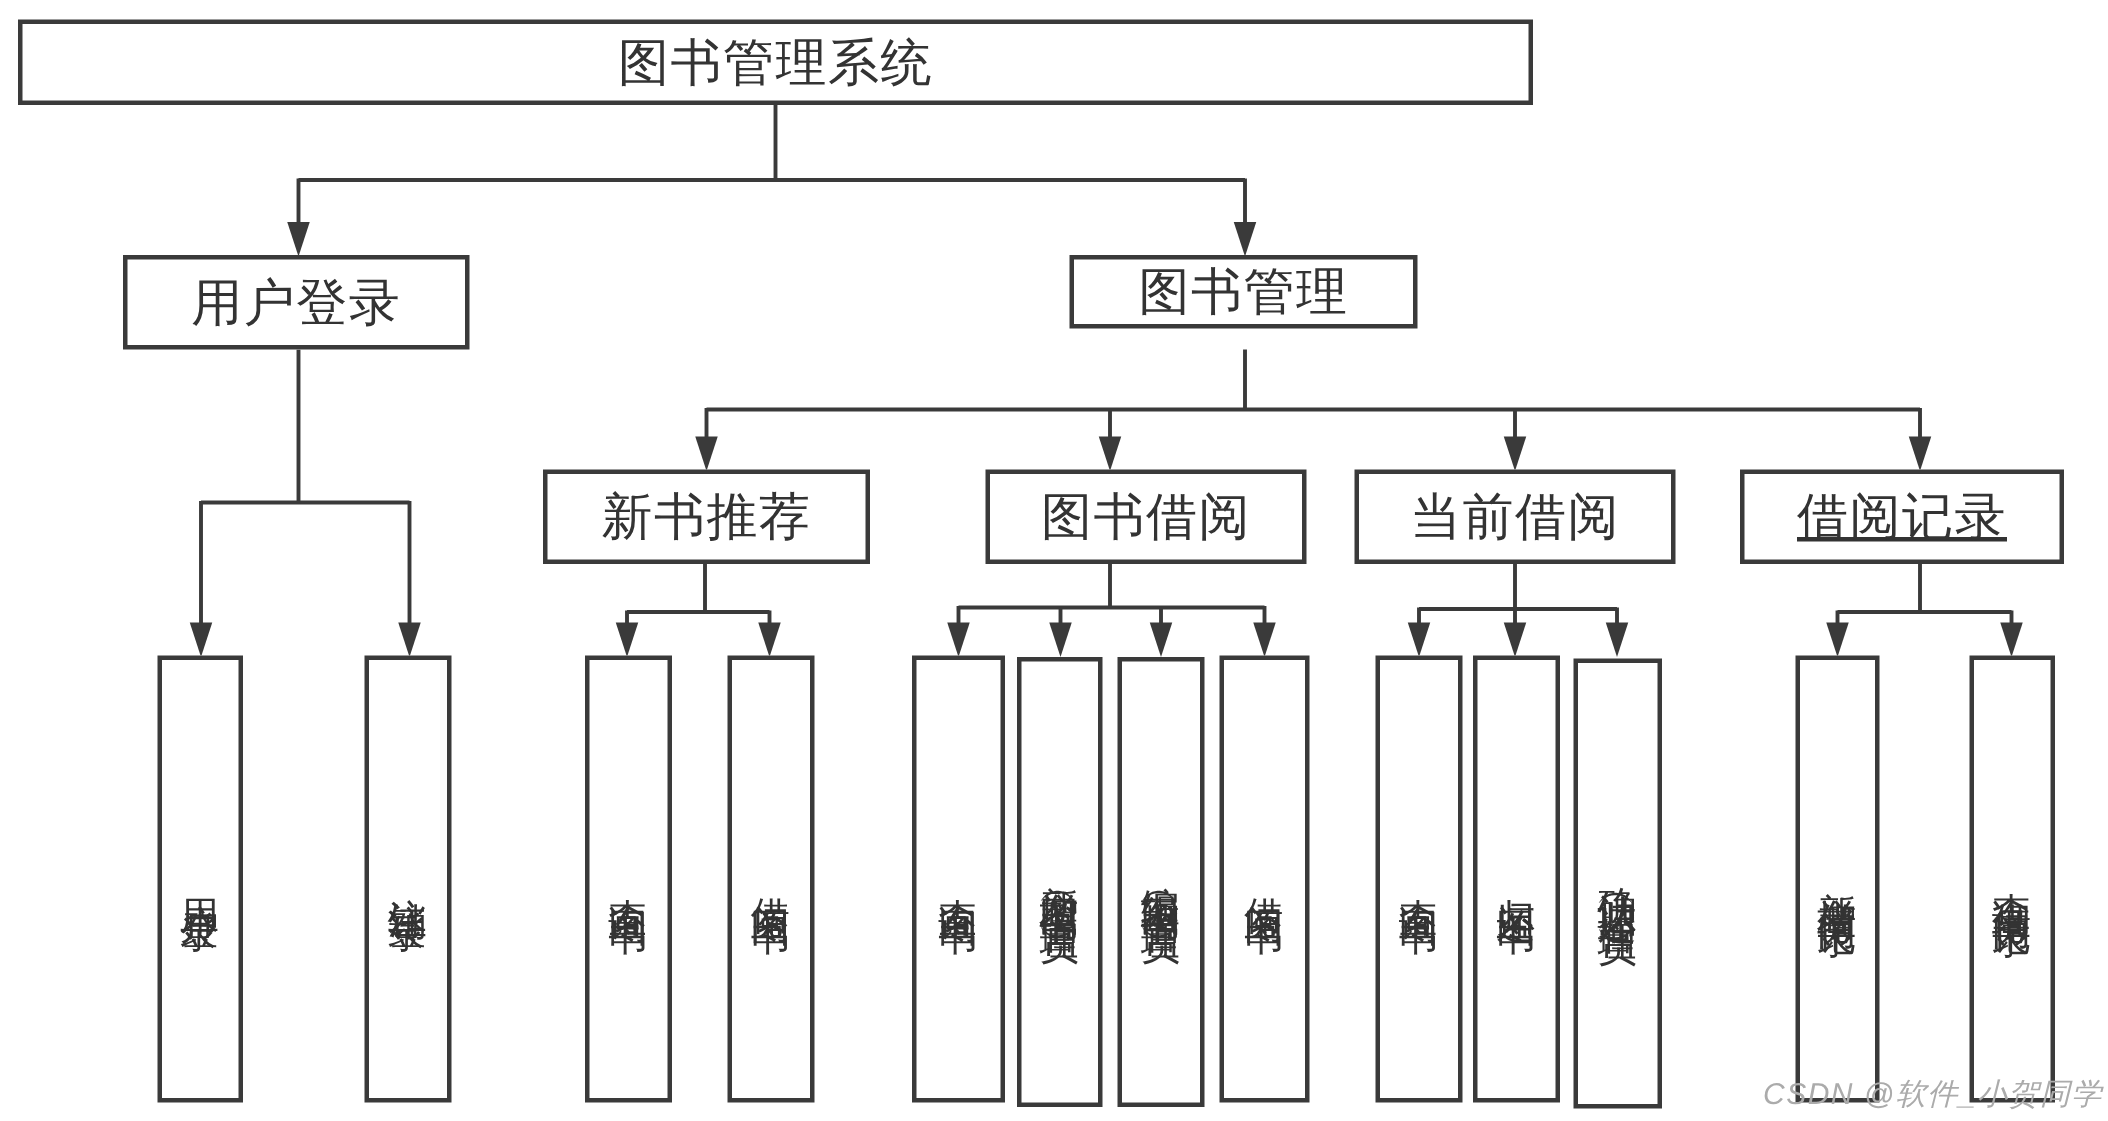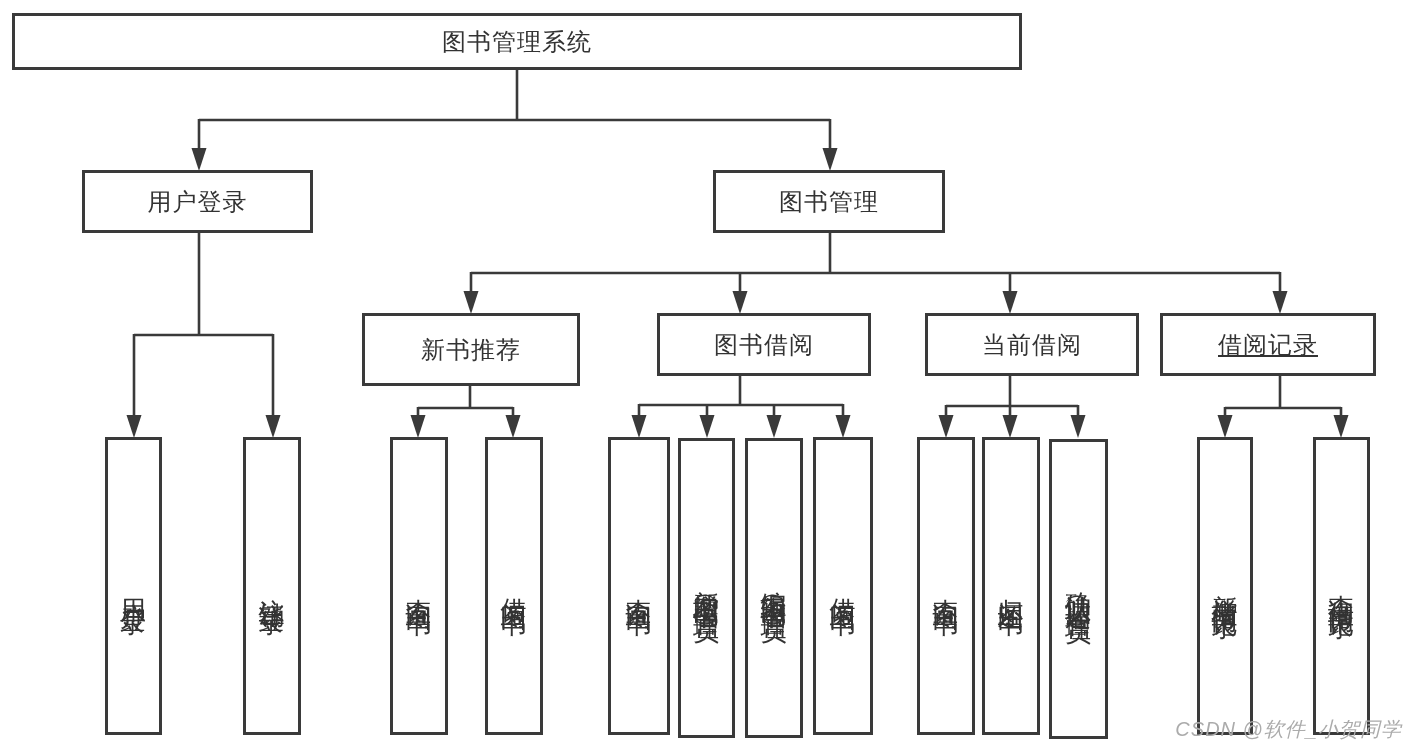--- a/index.html
+++ b/index.html
@@ -14,21 +14,21 @@
     font-family:"Liberation Sans","DejaVu Sans",sans-serif;
   }
   .stage{position:absolute;inset:0;width:1405px;height:747px;}
   svg.connectors{position:absolute;left:0;top:0;width:1405px;height:747px;z-index:1;}
   .node{
     position:absolute;box-sizing:border-box;background:var(--bg);
     border:3px solid var(--line);display:flex;align-items:center;justify-content:center;
     color:var(--text);z-index:2;
   }
   .node .hlabel{
-    font-size:24px;line-height:1;white-space:nowrap;letter-spacing:1px;
+    font-size:34px;line-height:1;white-space:nowrap;letter-spacing:1px;
   }
   .node .vlabel{
     writing-mode:vertical-rl;text-orientation:mixed;
     font-size:26px;line-height:1;letter-spacing:4px;white-space:nowrap;
   }
   .watermark{
     position:absolute;right:3px;top:716px;z-index:3;
     font-size:20px;letter-spacing:1px;color:var(--wm);white-space:nowrap;font-style:italic;
   }
 </style>
@@ -103,31 +103,31 @@
     </g>
   </svg>
 
   <div class="node" style="left:12px;top:13px;width:1010px;height:57px;">
     <span class="hlabel">图书管理系统</span>
   </div>
 
   <div class="node" style="left:82px;top:170px;width:231px;height:63px;">
     <span class="hlabel">用户登录</span>
   </div>
-  <div class="node" style="left:713px;top:170px;width:232px;height:63px;">
+  <div class="node" style="left:713px;top:170px;width:232px;height:49px;">
     <span class="hlabel">图书管理</span>
   </div>
 
-  <div class="node" style="left:362px;top:313px;width:218px;height:73px;align-items:center;">
+  <div class="node" style="left:362px;top:313px;width:218px;height:63px;align-items:center;">
     <span class="hlabel">新书推荐</span>
   </div>
   <div class="node" style="left:633px;top:313px;width:214px;height:63px;margin-left:24px;">
     <span class="hlabel">图书借阅</span>
   </div>
-  <div class="node" style="left:903px;top:313px;width:214px;height:63px;margin-left:22px;">
+  <div class="node" style="left:903px;top:313px;width:214px;height:63px;">
     <span class="hlabel">当前借阅</span>
   </div>
   <div class="node" style="left:1160px;top:313px;width:216px;height:63px;text-decoration:underline;">
     <span class="hlabel">借阅记录</span>
   </div>
 
   <div class="node" style="left:105px;top:437px;width:57px;height:298px;">
     <span class="vlabel">用户登录</span>
   </div>
   <div class="node" style="left:243px;top:437px;width:58px;height:298px;">

